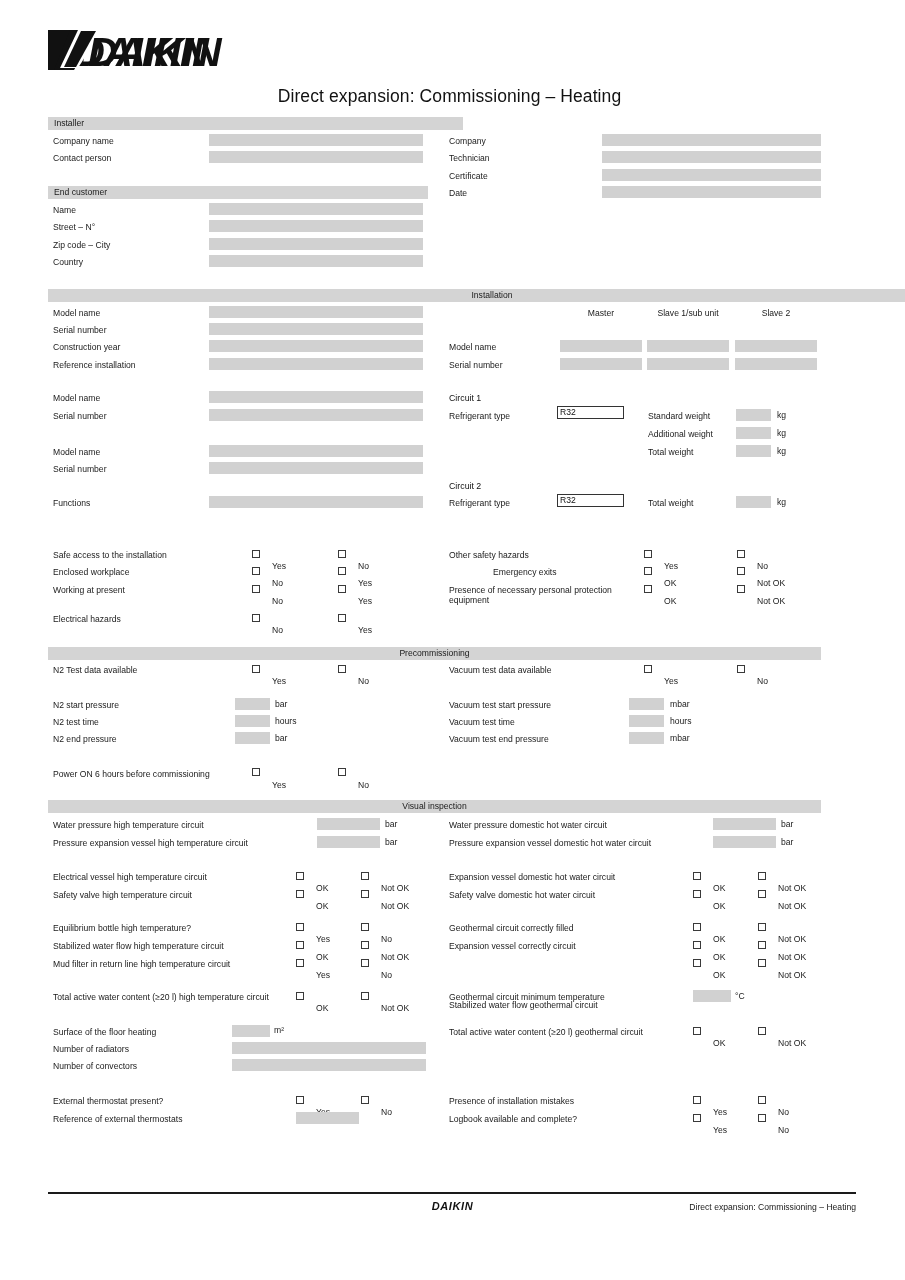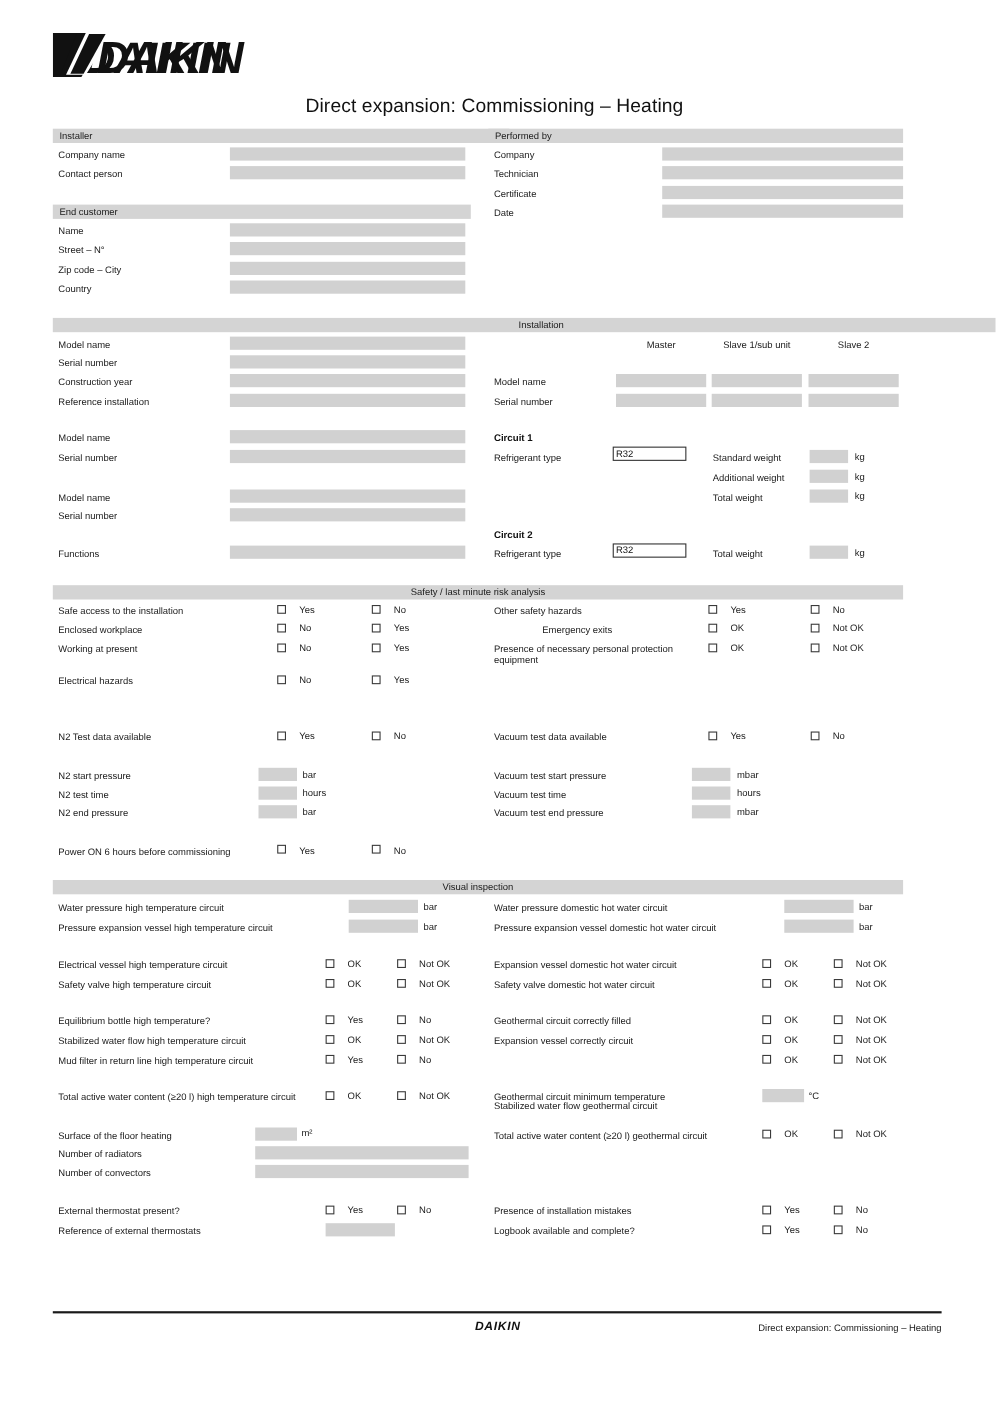--- a/index.html
+++ b/index.html
@@ -81,32 +81,33 @@
     width: 8px; height: 8px;
     border: 1px solid #3a3a3a;
     background: #fff;
   }
   .cblbl {
     position: absolute;
     font-size: 8.6px;
     line-height: 9px;
     color: #1a1a1a;
     white-space: nowrap;
+    margin-top: 12px;
   }
   .unit {
     position: absolute;
     font-size: 8.6px;
     line-height: 9px;
     color: #1a1a1a;
     white-space: nowrap;
   }
   .sub-title {
     position: absolute;
     font-size: 8.8px;
-    font-weight: bold;
+    font-weight: normal;
     line-height: 10px;
     color: #111;
     white-space: nowrap;
   }
   .colhdr {
     position: absolute;
     font-size: 8.6px;
     line-height: 10px;
     text-align: center;
     color: #1a1a1a;
@@ -177,23 +178,20 @@
   </div>
   <div class="lbl" style="left:53px; top:205px;">Name</div>
   <div class="inputbox" style="left:209px; top:203px; width:214px;"></div>
   <div class="lbl" style="left:53px; top:222px;">Street – N°</div>
   <div class="inputbox" style="left:209px; top:220px; width:214px;"></div>
   <div class="lbl" style="left:53px; top:240px;">Zip code – City</div>
   <div class="inputbox" style="left:209px; top:238px; width:214px;"></div>
   <div class="lbl" style="left:53px; top:257px;">Country</div>
   <div class="inputbox" style="left:209px; top:255px; width:214px;"></div>
 
-  <div class="band" style="left:444px; top:117px; width:377px;">
-    <span class="bt" style="left:6px;">Performed by</span>
-  </div>
   <div class="lbl" style="left:449px; top:136px;">Company</div>
   <div class="inputbox" style="left:602px; top:134px; width:219px;"></div>
   <div class="lbl" style="left:449px; top:153px;">Technician</div>
   <div class="inputbox" style="left:602px; top:151px; width:219px;"></div>
   <div class="lbl" style="left:449px; top:171px;">Certificate</div>
   <div class="inputbox" style="left:602px; top:169px; width:219px;"></div>
   <div class="lbl" style="left:449px; top:188px;">Date</div>
   <div class="inputbox" style="left:602px; top:186px; width:219px;"></div>
 
   <div class="band center" style="left:48px; top:289px; width:888px;">
@@ -252,23 +250,20 @@
   <div class="inputbox" style="left:736px; top:445px; width:35px;"></div>
   <div class="unit" style="left:777px; top:447px;">kg</div>
 
   <div class="sub-title" style="left:449px; top:481px;">Circuit 2</div>
   <div class="lbl" style="left:449px; top:498px;">Refrigerant type</div>
   <div class="selbox" style="left:557px; top:494px; width:67px;">R32</div>
   <div class="lbl" style="left:648px; top:498px;">Total weight</div>
   <div class="inputbox" style="left:736px; top:496px; width:35px;"></div>
   <div class="unit" style="left:777px; top:498px;">kg</div>
 
-  <div class="band center" style="left:48px; top:532px; width:773px;">
-    <span class="bt">Safety / last minute risk analysis</span>
-  </div>
 
   <div class="lbl" style="left:53px; top:550px;">Safe access to the installation</div>
   <div class="cb" style="left:252px; top:550px;"></div>
   <div class="cblbl" style="left:272px; top:550px;">Yes</div>
   <div class="cb" style="left:338px; top:550px;"></div>
   <div class="cblbl" style="left:358px; top:550px;">No</div>
 
   <div class="lbl" style="left:53px; top:567px;">Enclosed workplace</div>
   <div class="cb" style="left:252px; top:567px;"></div>
   <div class="cblbl" style="left:272px; top:567px;">No</div>
@@ -298,20 +293,23 @@
   <div class="cblbl" style="left:664px; top:567px;">OK</div>
   <div class="cb" style="left:737px; top:567px;"></div>
   <div class="cblbl" style="left:757px; top:567px;">Not OK</div>
 
   <div class="lbl wrap" style="left:449px; top:585px; width:190px;">Presence of necessary personal protection equipment</div>
   <div class="cb" style="left:644px; top:585px;"></div>
   <div class="cblbl" style="left:664px; top:585px;">OK</div>
   <div class="cb" style="left:737px; top:585px;"></div>
   <div class="cblbl" style="left:757px; top:585px;">Not OK</div>
 
+  <div class="band center" style="left:48px; top:647px; width:773px;">
+    <span class="bt">Precommissioning</span>
+  </div>
 
   <div class="lbl" style="left:53px; top:665px;">N2 Test data available</div>
   <div class="cb" style="left:252px; top:665px;"></div>
   <div class="cblbl" style="left:272px; top:665px;">Yes</div>
   <div class="cb" style="left:338px; top:665px;"></div>
   <div class="cblbl" style="left:358px; top:665px;">No</div>
 
   <div class="lbl" style="left:449px; top:665px;">Vacuum test data available</div>
   <div class="cb" style="left:644px; top:665px;"></div>
   <div class="cblbl" style="left:664px; top:665px;">Yes</div>

